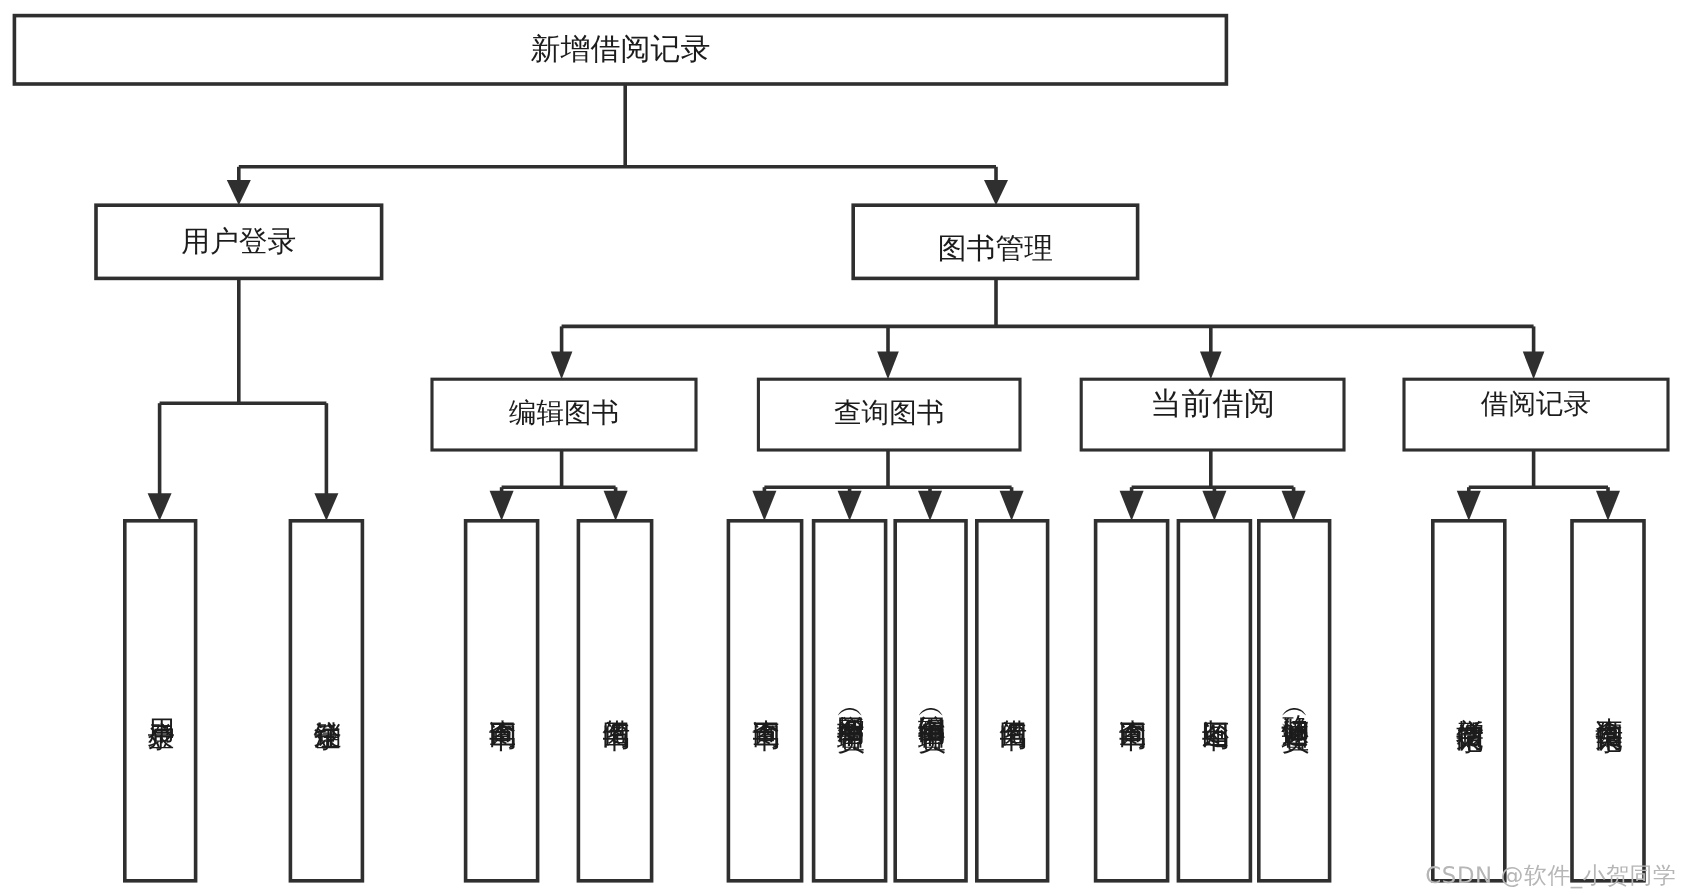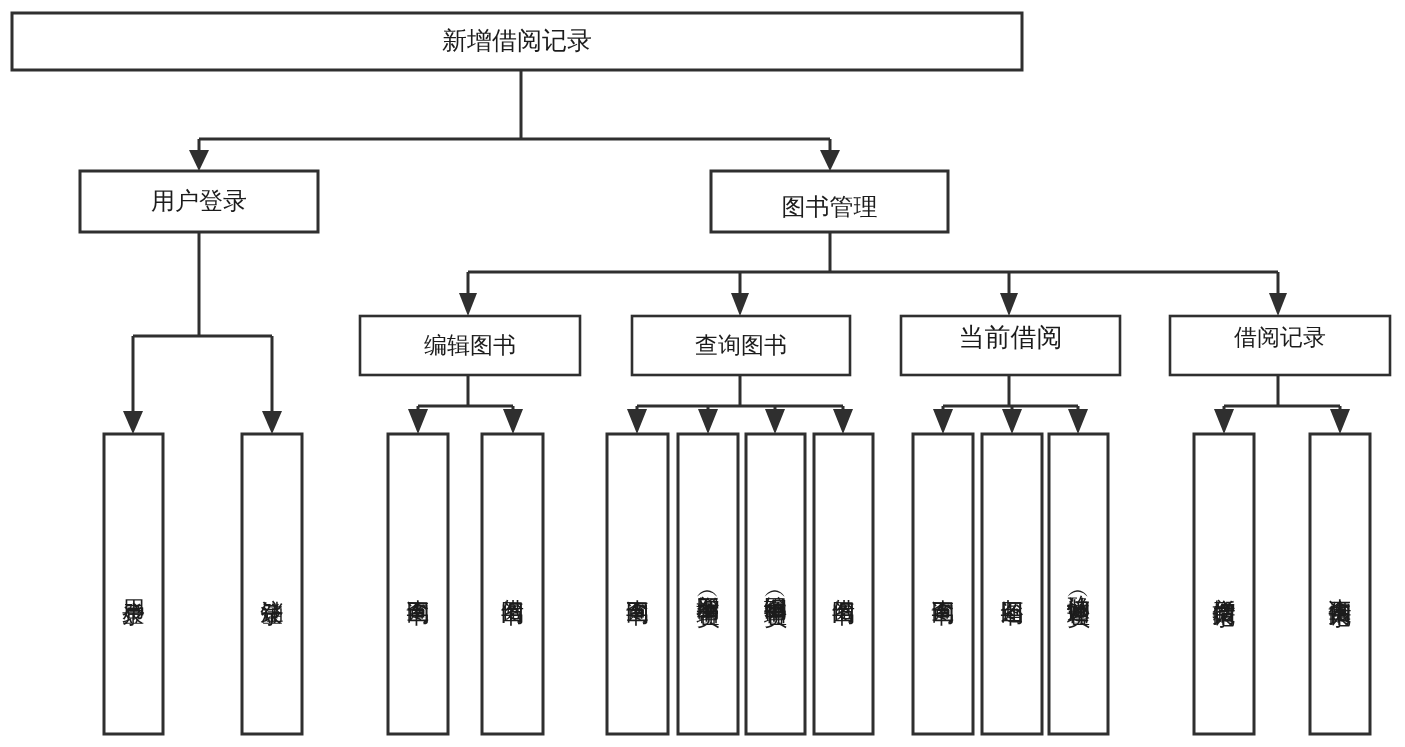--- a/index.html
+++ b/index.html
@@ -218,14 +218,15 @@
 
     <div class="node-label vertical" style="left:982px; top:434px; width:60px; height:300px; font-size:23px;">归还图书</div>
 
     <div class="node-label vertical" style="left:1049px; top:434px; width:59px; height:300px; font-size:23px;">确认归还（管理员）</div>
 
     <div class="node-label vertical" style="left:1194px; top:434px; width:60px; height:300px; font-size:23px;">新增借阅记录</div>
 
     <div class="node-label vertical" style="left:1310px; top:434px; width:60px; height:300px; font-size:23px;">查询借阅记录</div>
   </div>
 
+  <div class="watermark">CSDN @软件_小贺同学</div>
 
 </div>
 
 </body></html>

